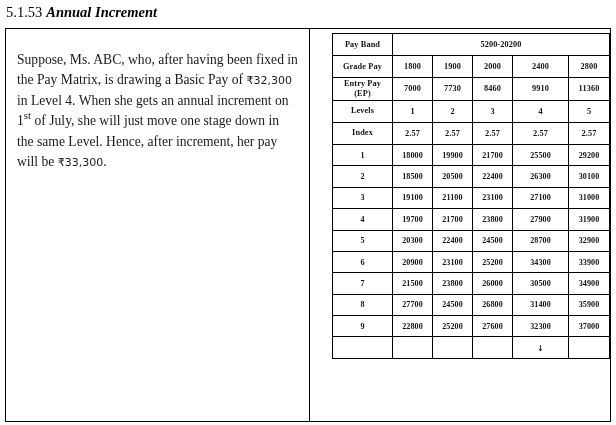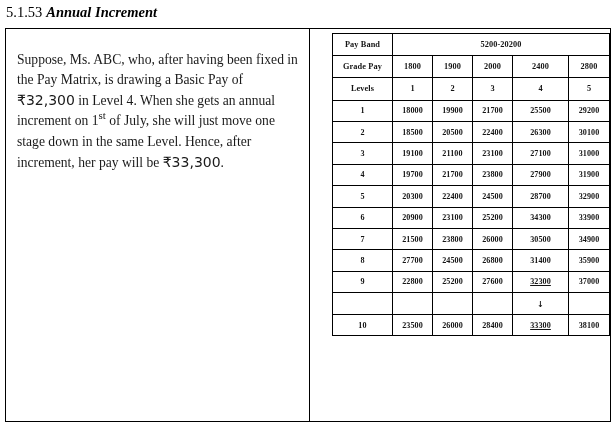--- a/index.html
+++ b/index.html
@@ -74,21 +74,21 @@
     font-size: 13.6px;
     line-height: 20.3px;
     text-align: left;
     color: #1a1a1a;
   }
   .para sup {
     font-size: 11px;
     vertical-align: super;
     line-height: 0;
   }
-  .rupee { font-family: "DejaVu Sans", sans-serif; font-size: 14px; }
+  .rupee { font-family: "DejaVu Sans", sans-serif; font-size: 11px; }
 
   
   table.matrix {
     border-collapse: collapse;
     table-layout: fixed;
     width: 277px;
     margin: 2px 0 0 19px;
   }
   table.matrix td {
     border: 1.1px solid #000;
@@ -123,21 +123,20 @@
   
   tr.data td {
     font-weight: bold;
     font-size: 8.1px;
     height: 20.4px;
   }
   td.big {
     font-size: 12.3px;
     font-weight: bold;
     letter-spacing: -0.2px;
-    text-decoration: underline;
   }
   td.arrow-cell {
     font-size: 11px;
     font-weight: normal;
     font-family: "DejaVu Sans", sans-serif;
   }
   tr.arrow-row td { height: 21px; }
 </style>
 </head>
 <body>
@@ -170,28 +169,44 @@
             <td class="band" colspan="5">5200-20200</td>
           </tr>
           <tr>
             <td class="head-label">Grade Pay</td>
             <td>1800</td>
             <td>1900</td>
             <td>2000</td>
             <td>2400</td>
             <td>2800</td>
           </tr>
+          <tr class="tallrow">
+            <td class="head-label tall"><span>Entry Pay</span><br><span>(EP)</span></td>
+            <td class="tall">7000</td>
+            <td class="tall">7730</td>
+            <td class="tall">8460</td>
+            <td class="tall">9910</td>
+            <td class="tall">11360</td>
+          </tr>
           <tr>
             <td class="head-label">Levels</td>
             <td>1</td>
             <td>2</td>
             <td>3</td>
             <td>4</td>
             <td>5</td>
           </tr>
+          <tr>
+            <td class="head-label">Index</td>
+            <td>2.57</td>
+            <td>2.57</td>
+            <td>2.57</td>
+            <td>2.57</td>
+            <td>2.57</td>
+          </tr>
         </tbody>
         <tbody id="matrix-body">
             <tr class="data">
               <td>1</td>
               <td>18000</td>
               <td>19900</td>
               <td>21700</td>
               <td>25500</td>
               <td>29200</td>
             </tr>
@@ -260,26 +275,18 @@
               <td>37000</td>
             </tr>
             <tr class="data arrow-row">
               <td></td>
               <td></td>
               <td></td>
               <td></td>
               <td class="arrow-cell">↓</td>
               <td></td>
             </tr>
-            <tr class="data">
-              <td>10</td>
-              <td>23500</td>
-              <td>26000</td>
-              <td>28400</td>
-              <td class="big">33300</td>
-              <td>38100</td>
-            </tr>
           </tbody>
       </table>
     </div>
 
   </div>
 </div>
 
 </body></html>

